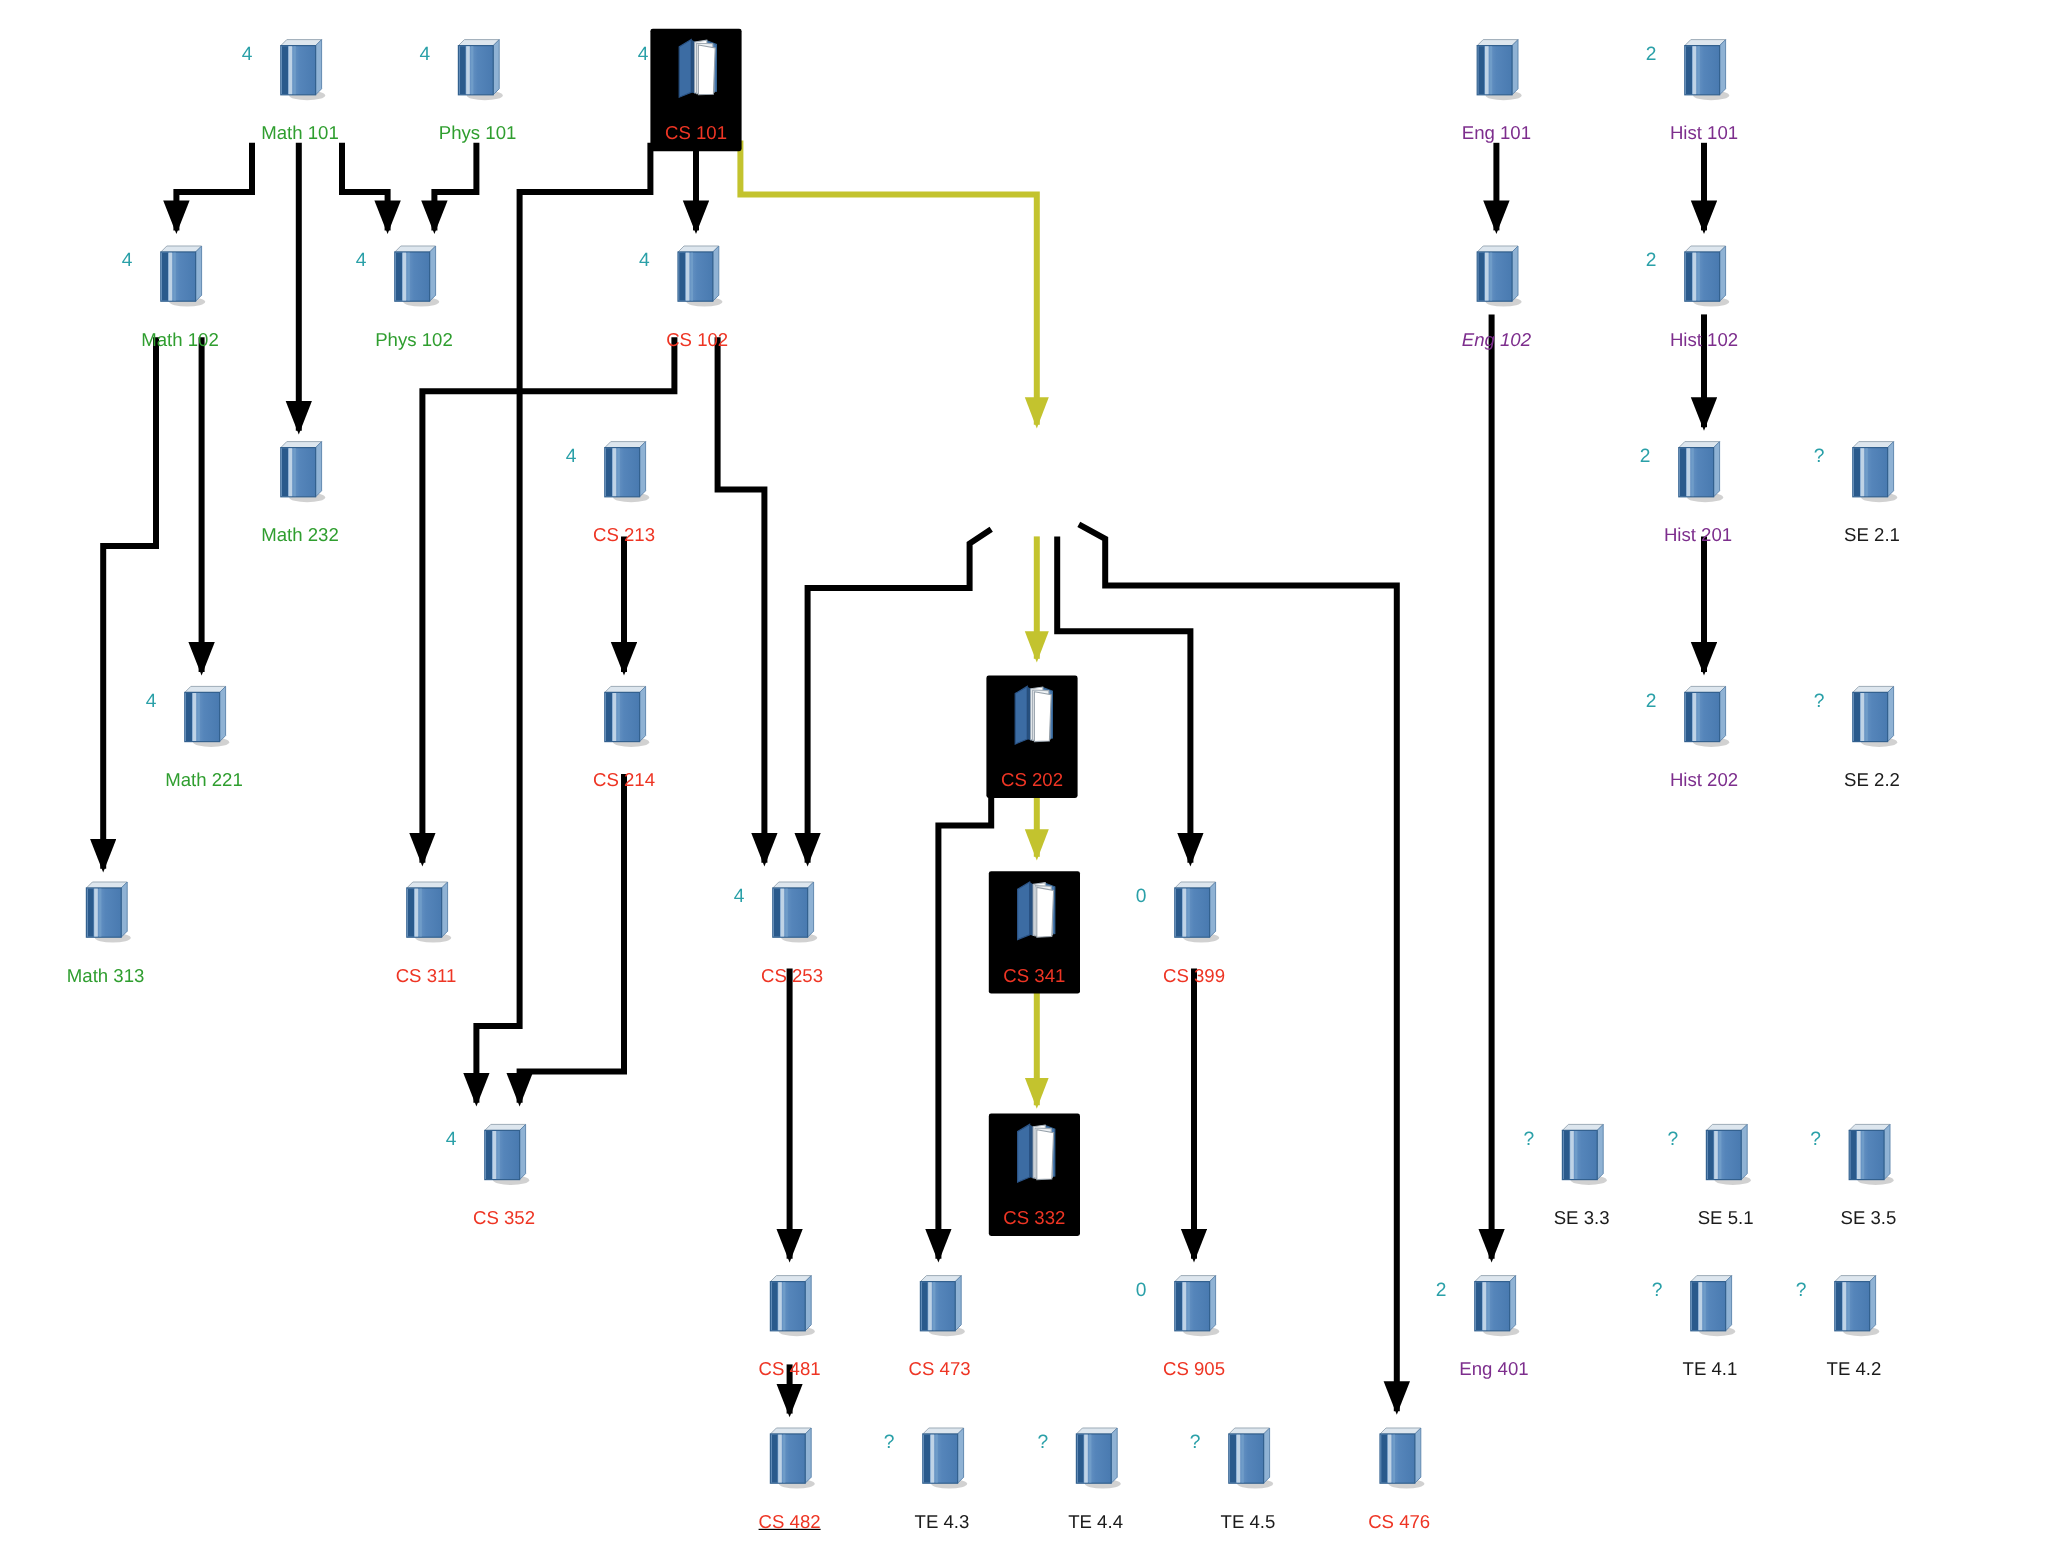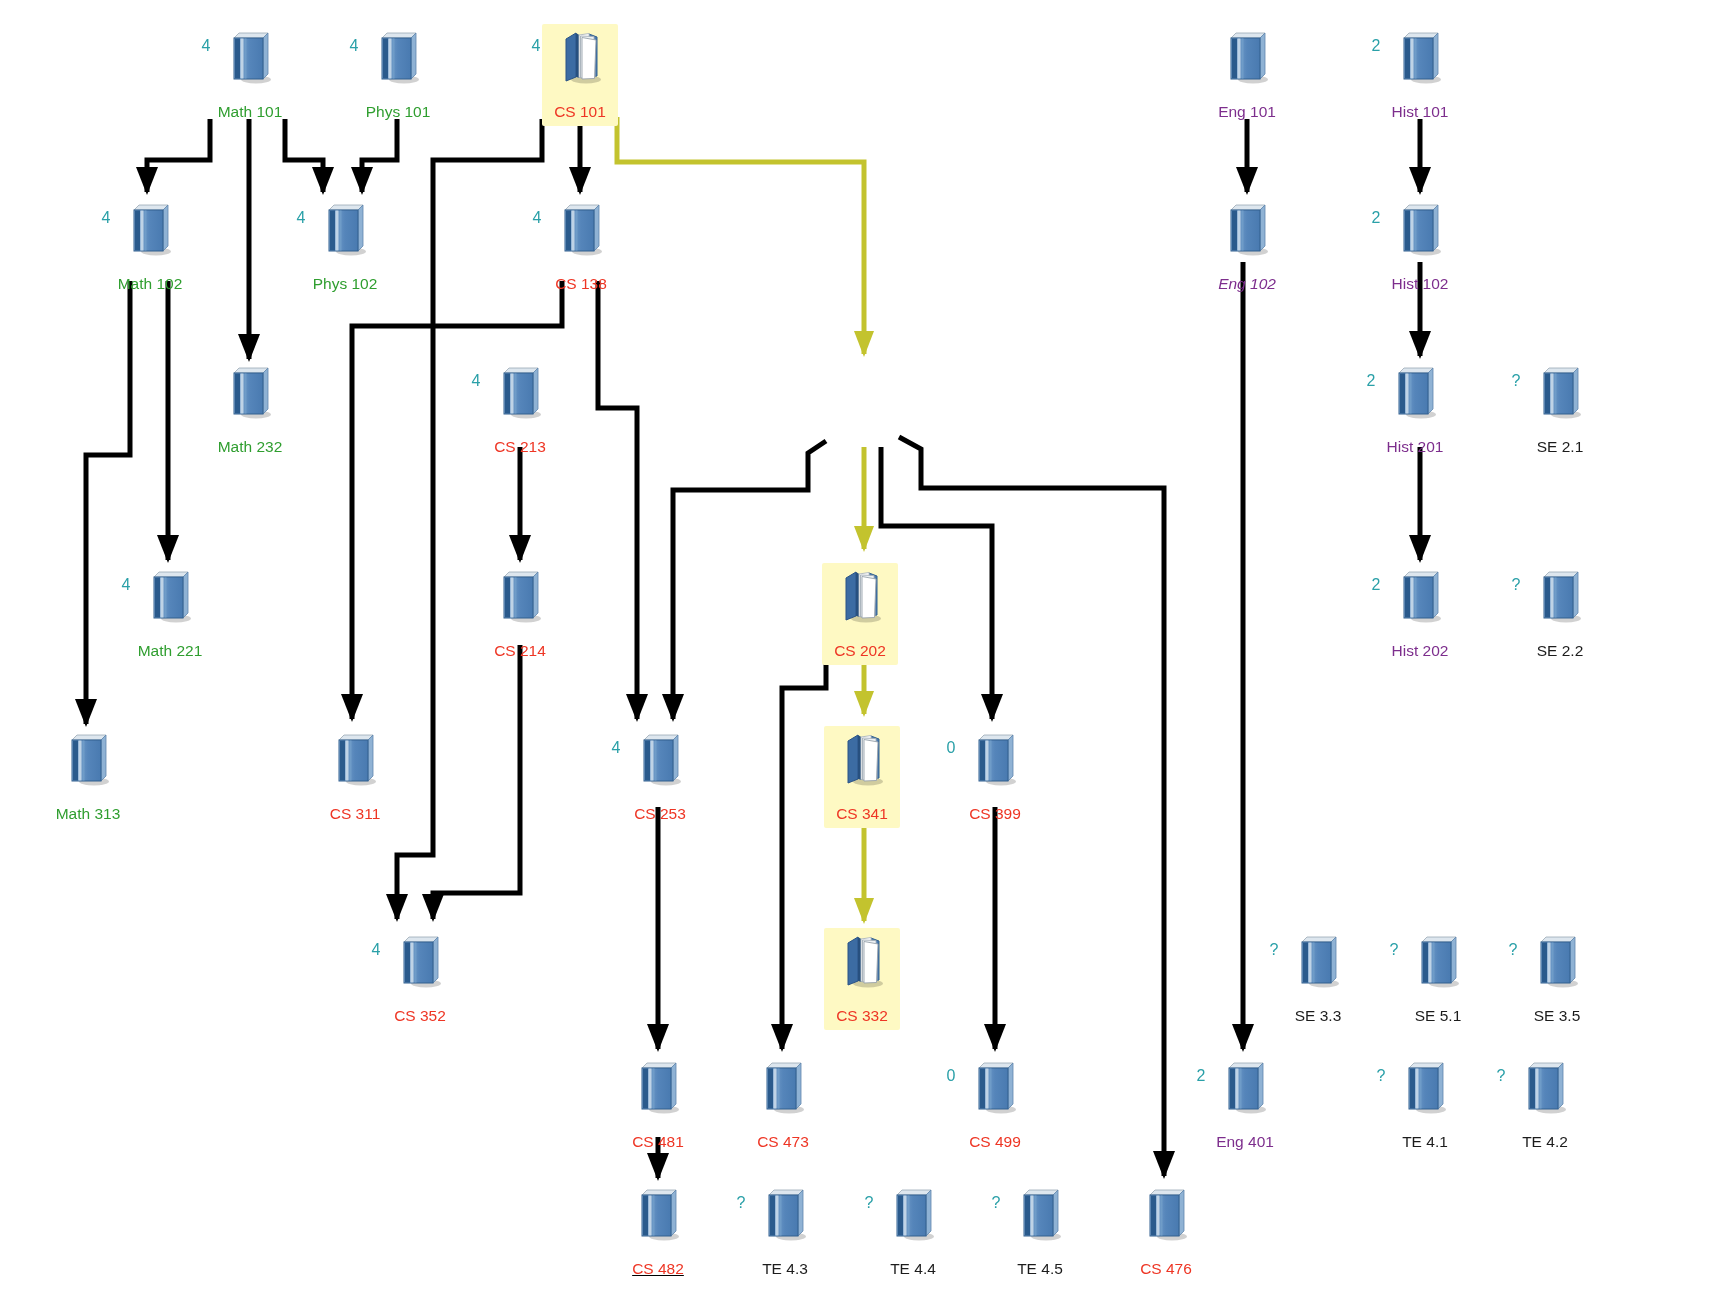--- a/index.html
+++ b/index.html
@@ -4,21 +4,21 @@
 <style>
   html,body{margin:0;padding:0;background:#ffffff;}
   .canvas{position:relative;width:1724px;height:1296px;background:#ffffff;overflow:hidden;
           font-family:"Liberation Sans", sans-serif;}
   #edges{position:absolute;left:0;top:0;width:1724px;height:1296px;}
   #nodes{position:absolute;left:0;top:0;width:1724px;height:1296px;}
   .node{position:absolute;width:110px;text-align:center;}
   .badge{position:absolute;left:0;top:13px;width:22px;text-align:center;
          font-size:16px;color:#2aa0a8;}
   .card{width:76px;margin:0 auto;padding:3px 0 6px;border-radius:2px;}
-  .hl .card{background:#fef9c3;}
+  .hl .card{background:#000000;}
   .book{display:block;width:56px;height:58px;margin:0 auto;}
   .lbl{font-size:15.5px;line-height:17px;margin-top:18px;white-space:nowrap;}
   .lbl.green{color:#2f9e2f;}
   .lbl.red{color:#ee3524;}
   .lbl.purple{color:#7d2e8d;}
   .lbl.black{color:#1c1c1c;}
 </style>
 </head>
 <body>
 
@@ -156,21 +156,21 @@
           </svg>
           <div class="lbl green">Phys 102</div>
         </div>
       </div>
       <div class="node" style="left: 526px; top: 196px;">
         <span class="badge">4</span>
         <div class="card">
           <svg class="book" viewBox="0 0 56 58">
             <use href="#book-closed"></use>
           </svg>
-          <div class="lbl red">CS 138</div>
+          <div class="lbl red">CS 102</div>
         </div>
       </div>
       <div class="node" style="left: 1192px; top: 196px; font-style: italic;">
         <span class="badge"></span>
         <div class="card">
           <svg class="book" viewBox="0 0 56 58">
             <use href="#book-closed"></use>
           </svg>
           <div class="lbl purple">Eng 102</div>
         </div>
@@ -372,21 +372,21 @@
           </svg>
           <div class="lbl red">CS 473</div>
         </div>
       </div>
       <div class="node" style="left: 940px; top: 1054px;">
         <span class="badge">0</span>
         <div class="card">
           <svg class="book" viewBox="0 0 56 58">
             <use href="#book-closed"></use>
           </svg>
-          <div class="lbl red">CS 499</div>
+          <div class="lbl red">CS 905</div>
         </div>
       </div>
       <div class="node" style="left: 1190px; top: 1054px;">
         <span class="badge">2</span>
         <div class="card">
           <svg class="book" viewBox="0 0 56 58">
             <use href="#book-closed"></use>
           </svg>
           <div class="lbl purple">Eng 401</div>
         </div>

